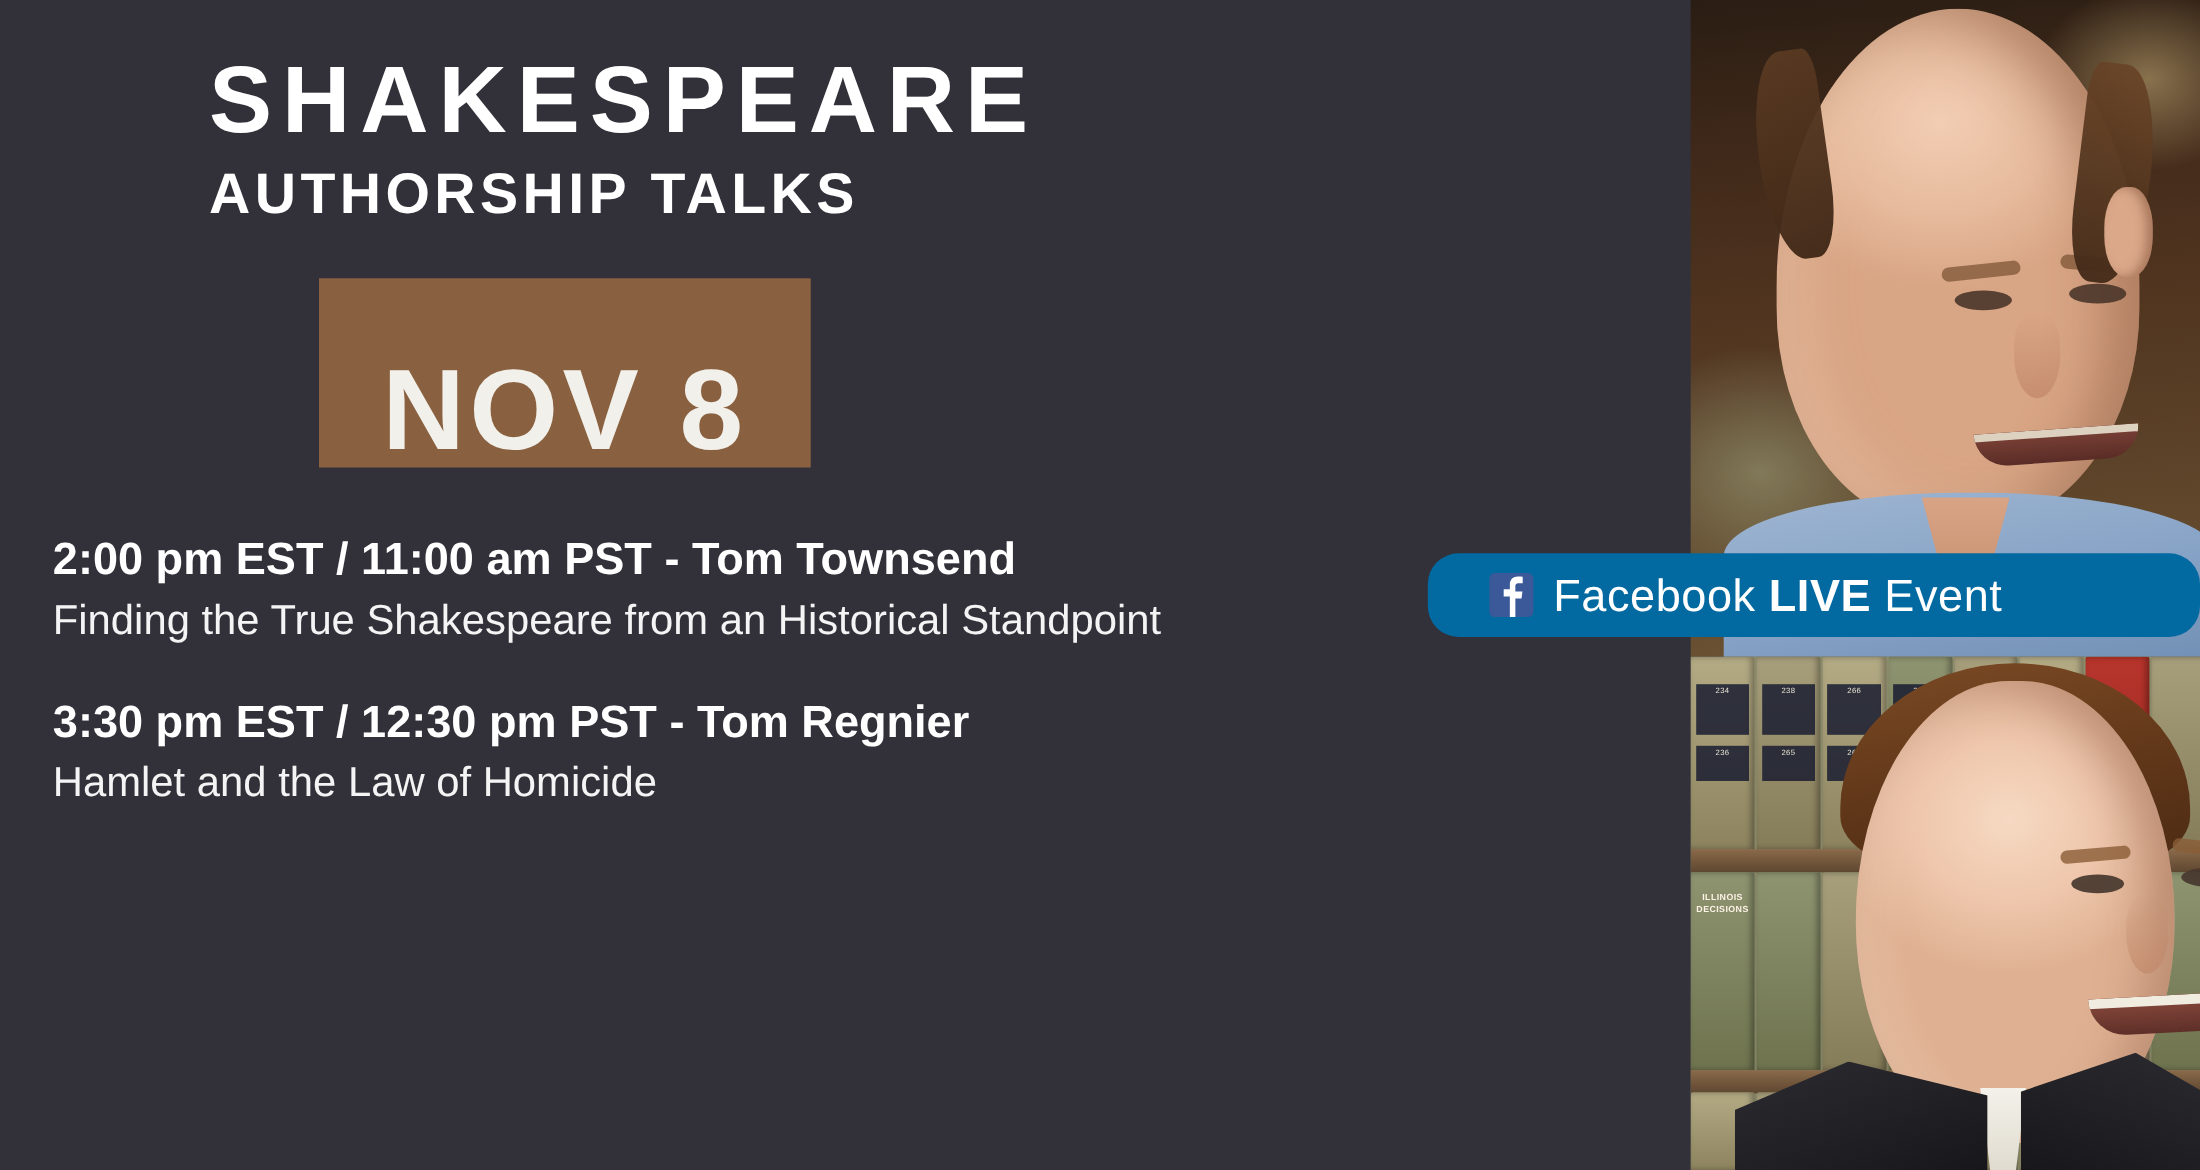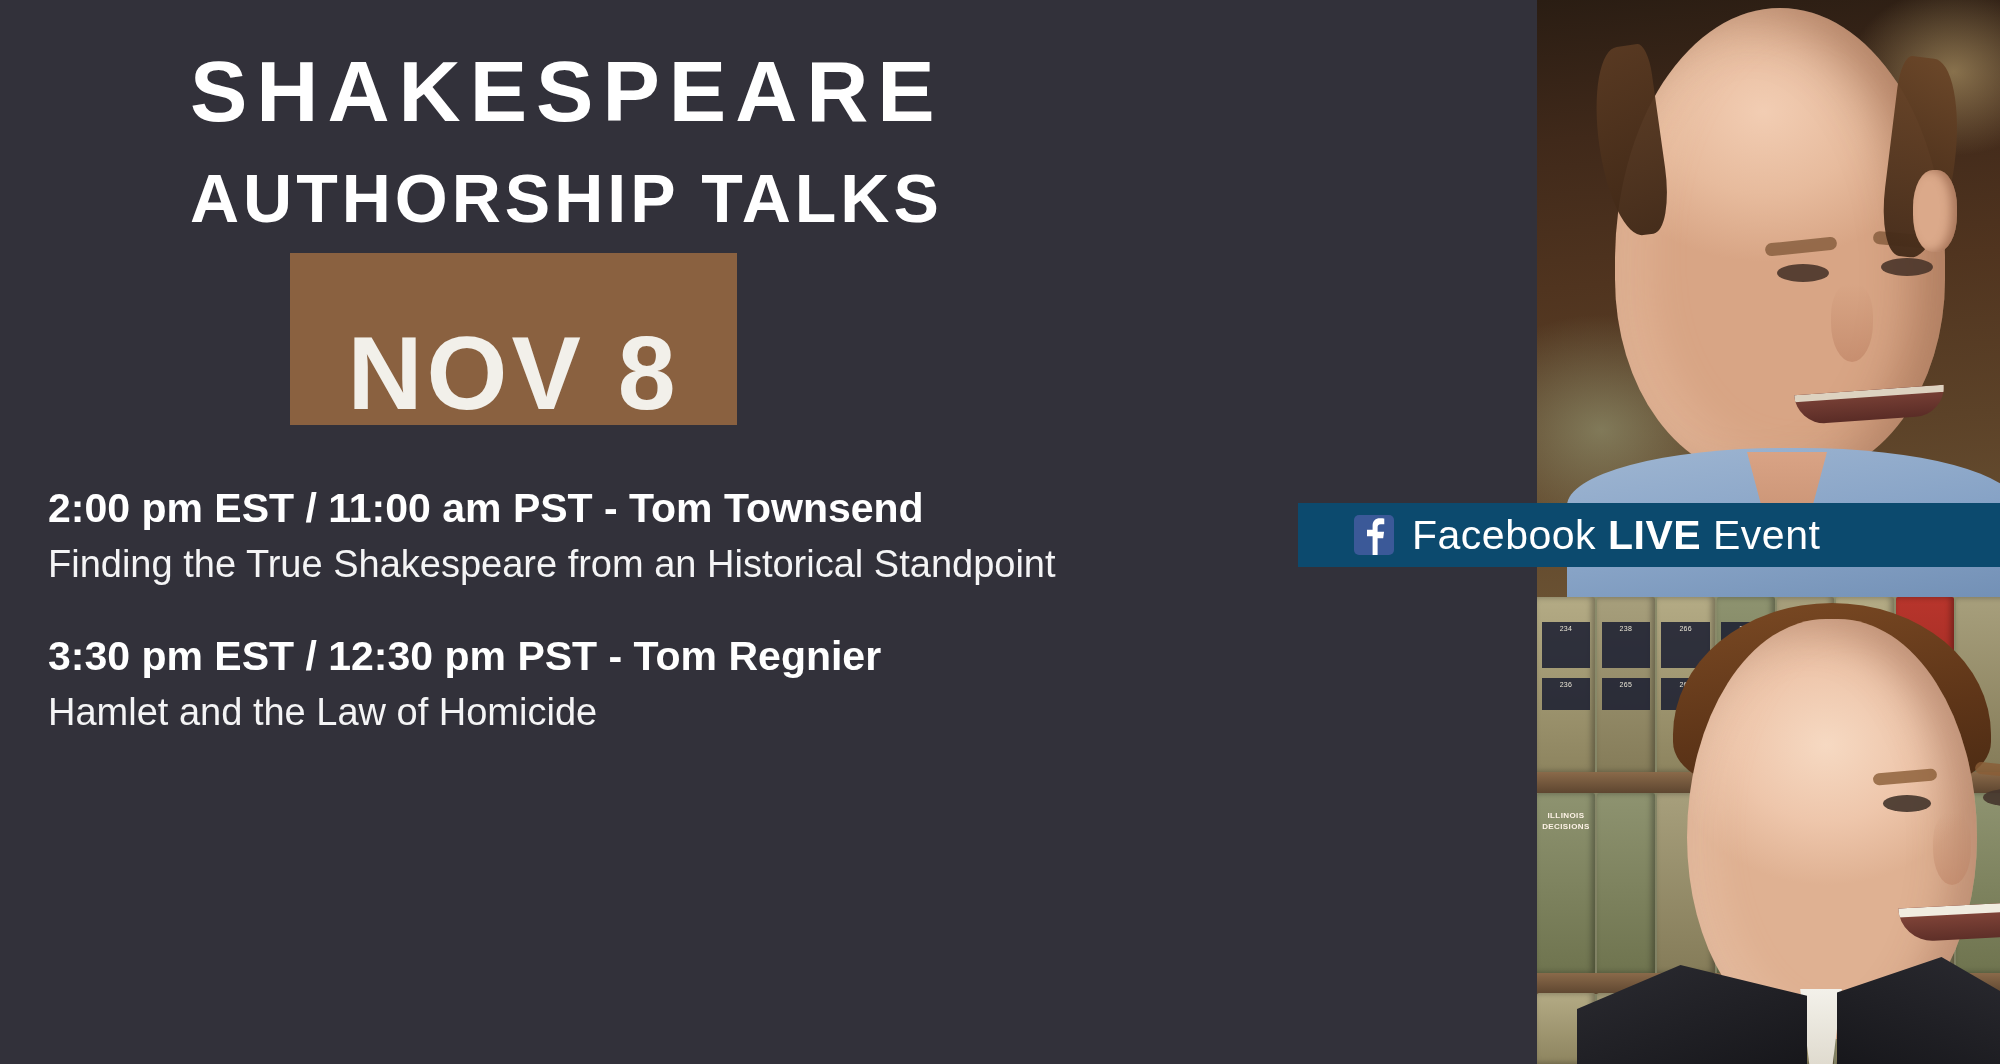--- a/index.html
+++ b/index.html
@@ -33,26 +33,26 @@
   }
   .title-line-1 {
     font-size: 86px;
     font-weight: 700;
     letter-spacing: 9px;
     color: #ffffff;
     line-height: 1.0;
     white-space: nowrap;
   }
   .title-line-2 {
-    font-size: 68px;
+    font-size: 52px;
     font-weight: 700;
     letter-spacing: 4px;
     color: #ffffff;
     line-height: 1.08;
-    margin-top: 28px;
+    margin-top: 15px;
     white-space: nowrap;
   }
 
   
   .date-badge {
     position: absolute;
     left: 290px;
     top: 253px;
     width: 447px;
     height: 172px;
@@ -297,27 +297,28 @@
     background: linear-gradient(180deg,#f3f1ea,#ddd8cb);
     clip-path: polygon(30% 0%, 70% 0%, 60% 100%, 40% 100%);
   }
 
   
   .fb-banner {
     position: absolute;
     left: 1298px;
     top: 503px;
     width: 702px;
-    height: 64px;
-    background: #0c4a6e;
+    height: 76px;
+    background: #0369a1;
     display: flex;
     align-items: center;
     padding-left: 56px;
     box-sizing: border-box;
     z-index: 5;
+    border-radius: 28px;
   }
   .fb-icon {
     width: 40px;
     height: 40px;
     background: #3b5998;
     border-radius: 5px;
     position: relative;
     flex: 0 0 auto;
     margin-right: 18px;
   }

